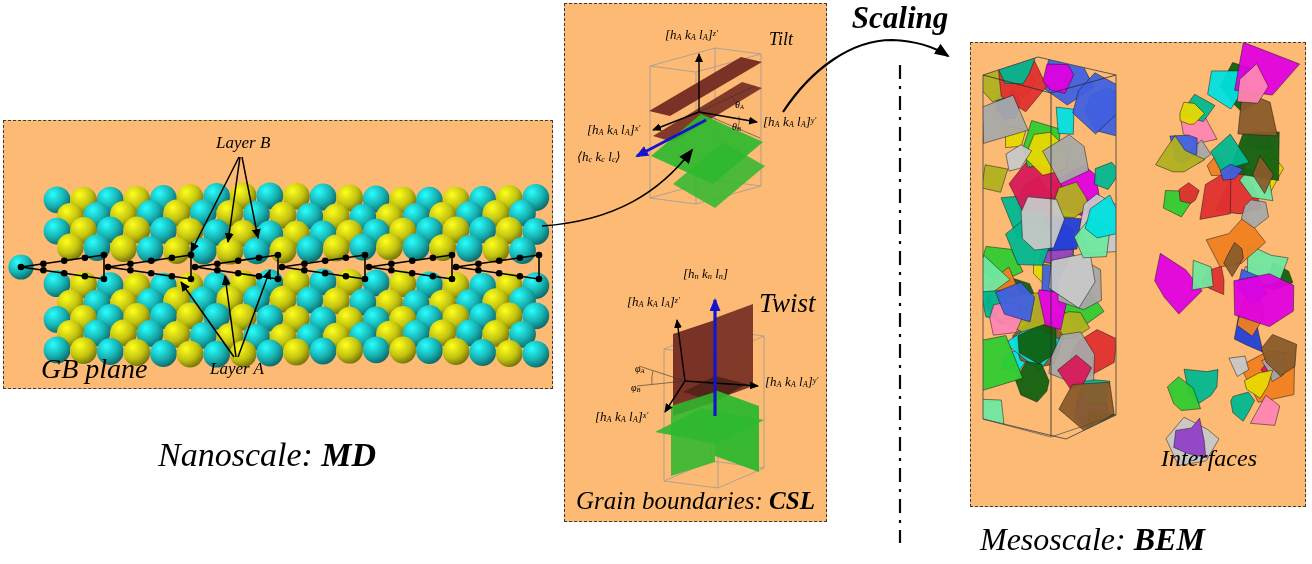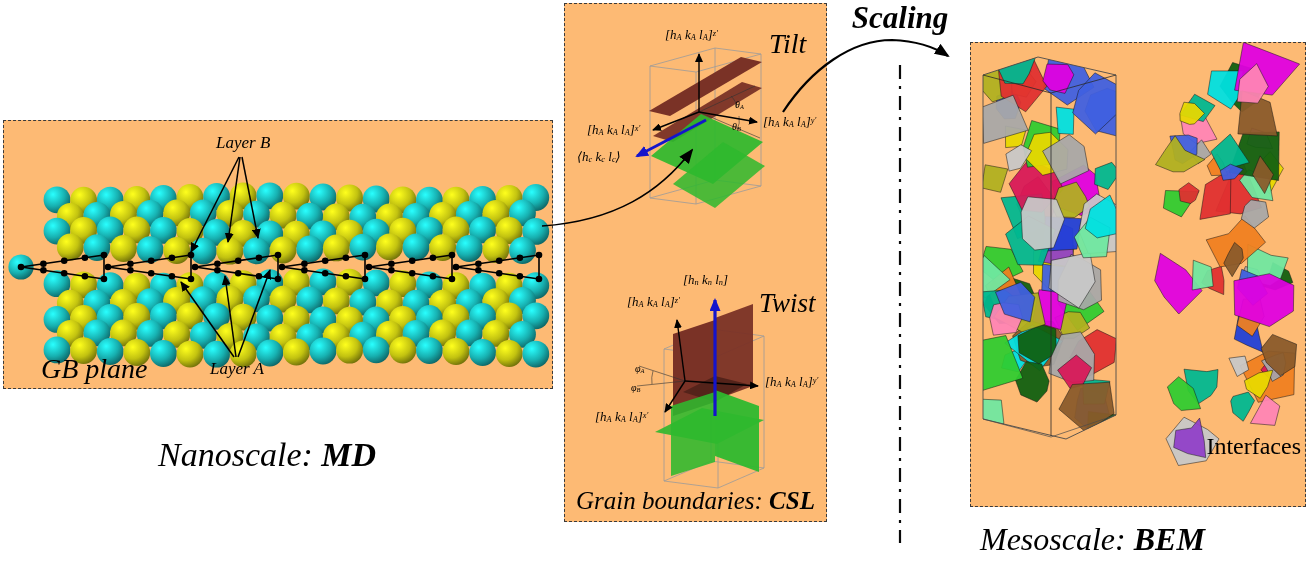--- a/index.html
+++ b/index.html
@@ -16,21 +16,21 @@
   .math sub{font-size:64%;vertical-align:-18%;}
   .math sup{font-size:64%;vertical-align:42%;}
   .caption{position:absolute;font-style:italic;line-height:1.05;}
   .caption b{font-weight:bold;}
   #scaling-label{position:absolute;left:834px;top:0px;width:132px;text-align:center;
                  font-size:31px;font-style:italic;font-weight:bold;}
   #nano-caption{left:158px;top:437px;font-size:34px;}
   #meso-caption{left:980px;top:523px;font-size:32px;}
   #mid-caption{left:0;top:484px;width:100%;text-align:center;font-size:25px;}
   #poly-label{left:6px;top:397px;width:152px;text-align:center;font-size:24px;font-style:italic;line-height:1.08;position:absolute;white-space:normal;}
-  #intf-label{left:190px;top:390px;width:140px;text-align:right;font-size:24px;position:absolute;}
+  #intf-label{left:190px;top:402px;width:140px;text-align:left;font-size:24px;font-style:italic;position:absolute;}
   #overlay{position:absolute;left:0;top:0;pointer-events:none;z-index:50;}
 </style>
 </head>
 <body>
 
 <div class="panel" id="nanoscale-panel">
   <svg id="atoms-svg" width="547" height="266" viewBox="0 0 547 266">
     <defs id="atom-defs">
       <marker id="ma" markerUnits="userSpaceOnUse" markerWidth="10" markerHeight="9" refX="9" refY="4.5" orient="auto">
         <path d="M0,0 L10,4.5 L0,9 Z" fill="#000"></path>
@@ -365,28 +365,28 @@
       <g stroke="#000" stroke-width="1.4" fill="none">
         <line x1="120" y1="377" x2="112" y2="316" marker-end="url(#mk)"></line>
         <line x1="120" y1="377" x2="193" y2="382" marker-end="url(#mk)"></line>
         <line x1="120" y1="377" x2="100" y2="408" marker-end="url(#mk)"></line>
       </g>
       <line class="rot-axis" x1="150" y1="412" x2="150" y2="296" stroke="#1414cc" stroke-width="3.2" marker-end="url(#mb)"></line>
     </g>
   </svg>
 
   <div class="math" style="left:100px;top:24px">[h<sub>A</sub> k<sub>A</sub> l<sub>A</sub>]<sup>z'</sup></div>
-  <div class="lbl" style="left:204px;top:26px;font-size:28px">Tilt</div>
+  <div class="lbl" style="left:204px;top:26px;font-size:18px">Tilt</div>
   <div class="math" style="left:22px;top:119px">[h<sub>A</sub> k<sub>A</sub> l<sub>A</sub>]<sup>x'</sup></div>
   <div class="math" style="left:198px;top:111px">[h<sub>A</sub> k<sub>A</sub> l<sub>A</sub>]<sup>y'</sup></div>
   <div class="math" style="left:12px;top:146px">⟨h<sub>c</sub> k<sub>c</sub> l<sub>c</sub>⟩</div>
   <div class="math small" style="left:170px;top:96px">θ<sub>A</sub></div>
   <div class="math small" style="left:167px;top:118px">θ<sub>B</sub></div>
 
-  <div class="math" style="left:118px;top:269px">[h<sub>n</sub> k<sub>n</sub> l<sub>n</sub>]</div>
+  <div class="math" style="left:118px;top:263px">[h<sub>n</sub> k<sub>n</sub> l<sub>n</sub>]</div>
   <div class="math" style="left:62px;top:291px">[h<sub>A</sub> k<sub>A</sub> l<sub>A</sub>]<sup>z'</sup></div>
   <div class="lbl" style="left:194px;top:286px;font-size:27px">Twist</div>
   <div class="math" style="left:200px;top:371px">[h<sub>A</sub> k<sub>A</sub> l<sub>A</sub>]<sup>y'</sup></div>
   <div class="math" style="left:30px;top:406px">[h<sub>A</sub> k<sub>A</sub> l<sub>A</sub>]<sup>x'</sup></div>
   <div class="math small" style="left:70px;top:360px">φ<sub>A</sub></div>
   <div class="math small" style="left:66px;top:379px">φ<sub>B</sub></div>
 
   <div class="caption" id="mid-caption">
     <span>Grain boundaries: </span><b>CSL</b>
   </div>

